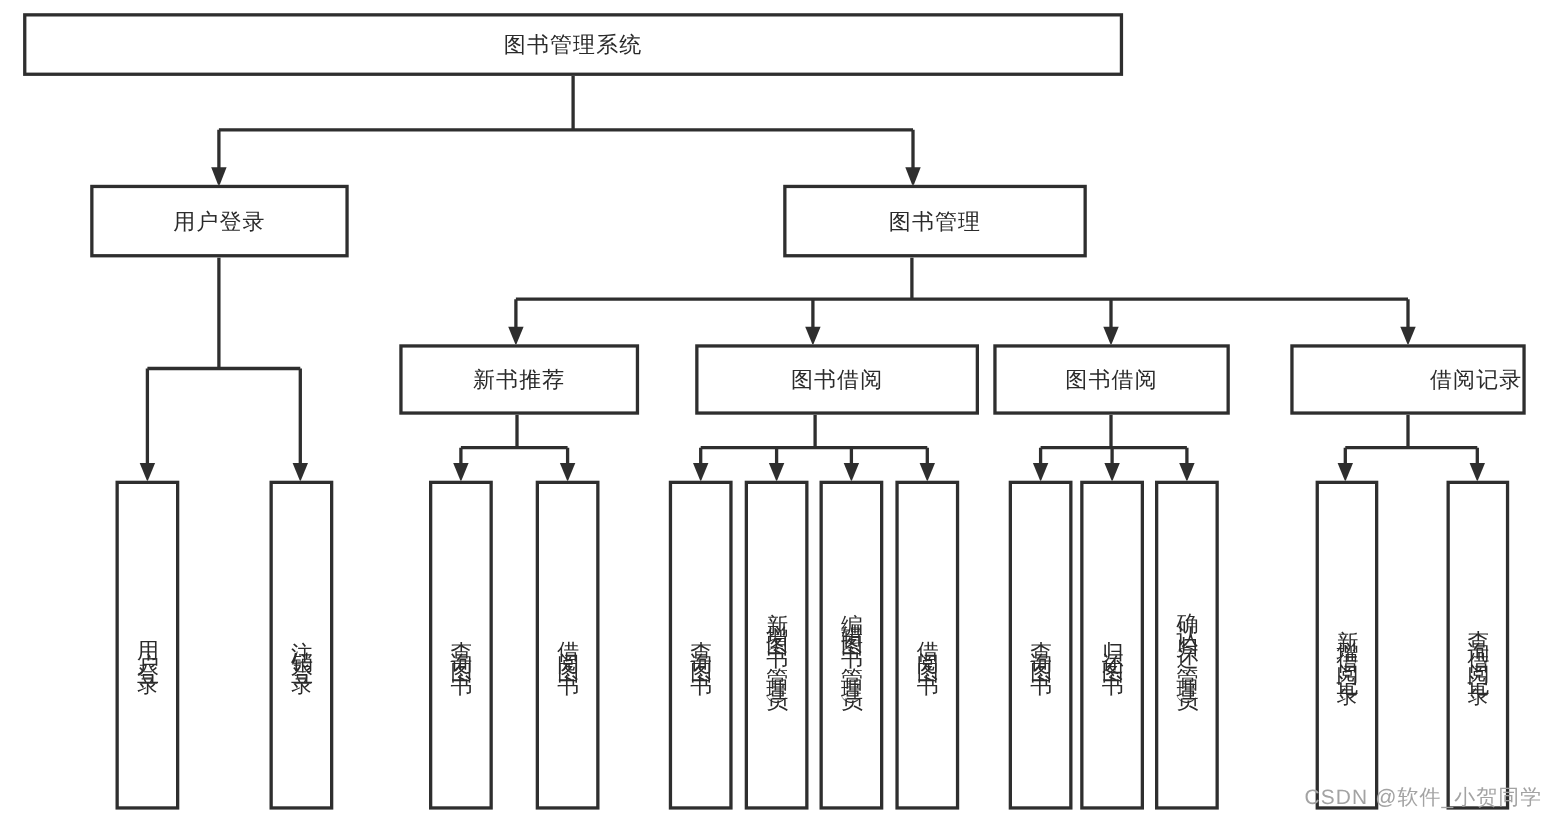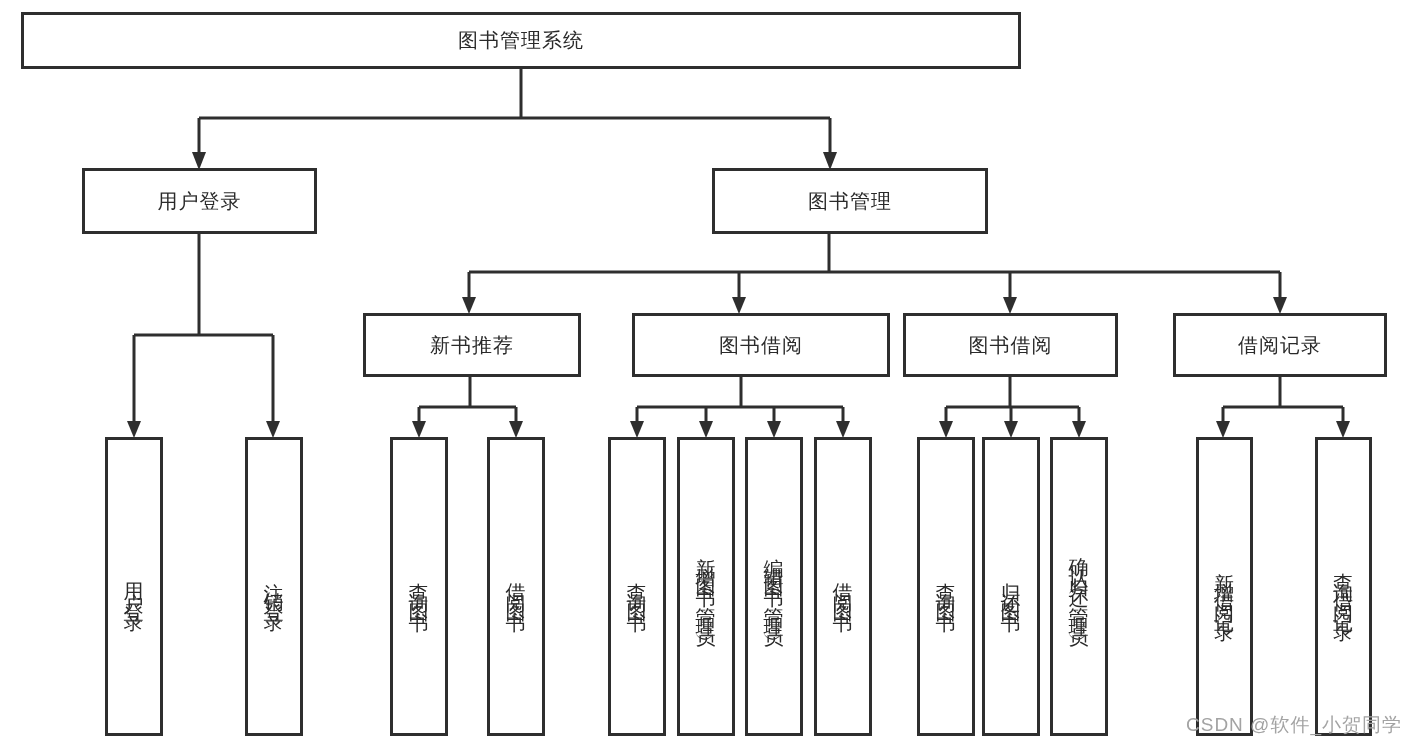--- a/index.html
+++ b/index.html
@@ -86,21 +86,21 @@
 
   <div class="node" style="left:363px;top:313px;width:218px;height:64px;">
     <span class="lbl">新书推荐</span>
   </div>
   <div class="node" style="left:632px;top:313px;width:258px;height:64px;">
     <span class="lbl">图书借阅</span>
   </div>
   <div class="node" style="left:903px;top:313px;width:215px;height:64px;">
     <span class="lbl">图书借阅</span>
   </div>
-  <div class="node" style="left:1173px;top:313px;width:214px;height:64px;">
+  <div class="node" style="left:1173px;top:313px;width:214px;height:64px;justify-content:flex-end;">
     <span class="lbl">借阅记录</span>
   </div>
 
   <div class="node vnode" style="left:105px;top:437px;width:58px;height:299px;">
     <span class="lbl">用户登录</span>
   </div>
   <div class="node vnode" style="left:245px;top:437px;width:58px;height:299px;">
     <span class="lbl">注销登录</span>
   </div>
 

